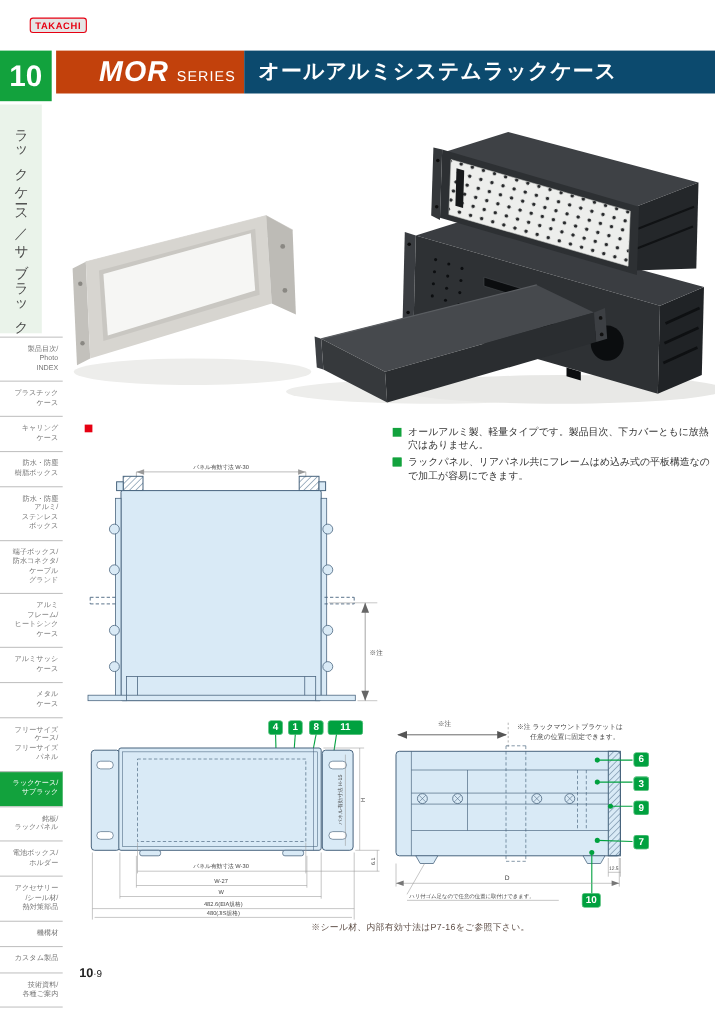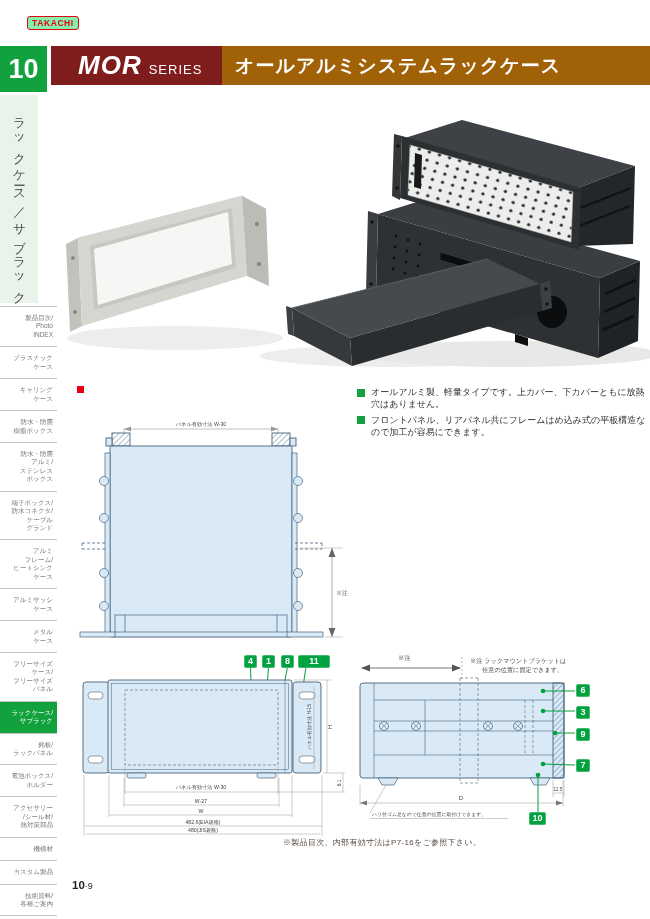--- a/index.html
+++ b/index.html
@@ -1,28 +1,28 @@
 <!DOCTYPE html>
 <html><head>
 <meta charset="utf-8">
 <style>
   html,body{margin:0;padding:0;background:#fff;}
   body{width:650px;height:919px;position:relative;font-family:"Liberation Sans",sans-serif;overflow:hidden;}
   .abs{position:absolute;}
 
   
   .logo{left:27px;top:16px;border:1.5px solid #e60012;border-radius:3px;color:#e60012;
-        font-size:8.5px;font-weight:bold;letter-spacing:.6px;padding:1px 4px;background:#86efac;}
+        font-size:8.5px;font-weight:bold;letter-spacing:.6px;padding:1px 4px;background:#e5e5e5;}
   .chapter{left:0;top:46px;width:47px;height:46px;background:#12a23d;color:#fff;
            font-size:27px;font-weight:bold;text-align:center;line-height:46px;}
-  .series-bar{left:51px;top:46px;width:171px;height:39px;background:#7f1d1d;color:#fff;
-              line-height:39px;padding-left:27px;box-sizing:border-box;}
+  .series-bar{left:51px;top:46px;width:171px;height:39px;background:#c2410c;color:#fff;
+              line-height:39px;padding-left:39px;box-sizing:border-box;}
   .series-bar .mor{font-size:26px;font-weight:bold;font-style:italic;letter-spacing:1px;}
   .series-bar .ser{font-size:13px;margin-left:7px;letter-spacing:1px;}
-  .title-bar{left:222px;top:46px;width:428px;height:39px;background:#a16207;color:#fff;
+  .title-bar{left:222px;top:46px;width:428px;height:39px;background:#0c4a6e;color:#fff;
              font-size:19px;font-weight:bold;line-height:39px;padding-left:13px;
              box-sizing:border-box;letter-spacing:1px;}
 
   
   .side-tab{left:0;top:95px;width:38px;height:208px;background:#eaf3ea;}
   .side-tab span{display:block;margin:14px auto 0;writing-mode:vertical-rl;
                  font-size:12.5px;letter-spacing:3px;color:#4a4a4a;}
   .side-items{left:0;top:306px;width:57px;}
   .side-item{border-top:1px solid #c3c3c3;padding:7px 4px 7px 2px;text-align:right;
              font-size:6.5px;line-height:1.3;color:#777;}
@@ -188,23 +188,23 @@
       <circle cx="487" cy="208" r="1.7" fill="#111"></circle>
     <polygon points="226,210 232,212 234,240 228,238" fill="#3c3f43"></polygon>
   </g>
 </svg>
 
 <div class="abs cad-note">
   <span class="rbullet"></span>
 </div>
 
 <div class="abs features">
-  <div class="feature"><span class="fbullet"></span><span>オールアルミ製、軽量タイプです。上カバー、下カバーともに放熱穴はありません。</span></div>
+  <div class="feature"><span class="fbullet"></span><span>オールアルミ製、軽量タイプです。製品目次、下カバーともに放熱穴はありません。</span></div>
   <div class="feature"><span class="fbullet"></span></div>
-  <div class="feature"><span class="fbullet"></span><span>フロントパネル、リアパネル共にフレームはめ込み式の平板構造なので加工が容易にできます。</span></div>
+  <div class="feature"><span class="fbullet"></span><span>ラックパネル、リアパネル共にフレームはめ込み式の平板構造なので加工が容易にできます。</span></div>
 </div>
 
 <svg class="abs" style="left:75px;top:420px;" width="280" height="230" viewBox="0 0 280 230">
   <defs>
     <pattern id="h2" width="4" height="4" patternUnits="userSpaceOnUse" patternTransform="rotate(45)">
       <line x1="0" y1="0" x2="0" y2="4" stroke="#6b88a0" stroke-width="1.1"></line>
     </pattern>
   </defs>
   <g stroke="#999" stroke-width="0.6" fill="none">
     <line x1="49" y1="9" x2="203" y2="9"></line>
@@ -405,13 +405,13 @@
 <div class="abs badge" style="left:244px;top:655px;width:13px;">4</div>
 <div class="abs badge" style="left:262px;top:655px;width:13px;">1</div>
 <div class="abs badge" style="left:281px;top:655px;width:13px;">8</div>
 <div class="abs badge" style="left:298px;top:655px;width:32px;">11</div>
 <div class="abs badge" style="left:576px;top:684px;width:14px;">6</div>
 <div class="abs badge" style="left:576px;top:706px;width:14px;">3</div>
 <div class="abs badge" style="left:576px;top:728px;width:14px;">9</div>
 <div class="abs badge" style="left:576px;top:759px;width:14px;">7</div>
 <div class="abs badge" style="left:529px;top:812px;width:17px;">10</div>
 
-<div class="abs footnote">※製品目次、内部有効寸法はP7-16をご参照下さい。</div>
+<div class="abs footnote">※シール材、内部有効寸法はP7-16をご参照下さい。</div>
 
 </body></html>

